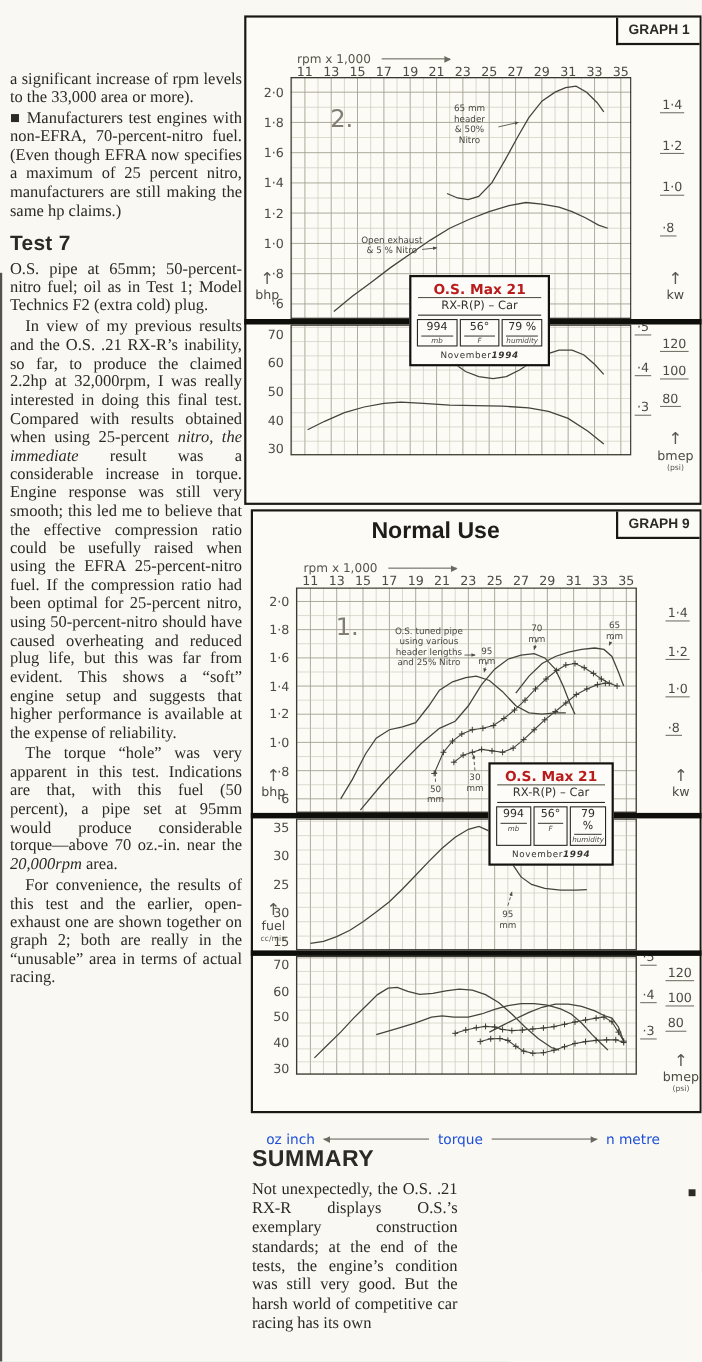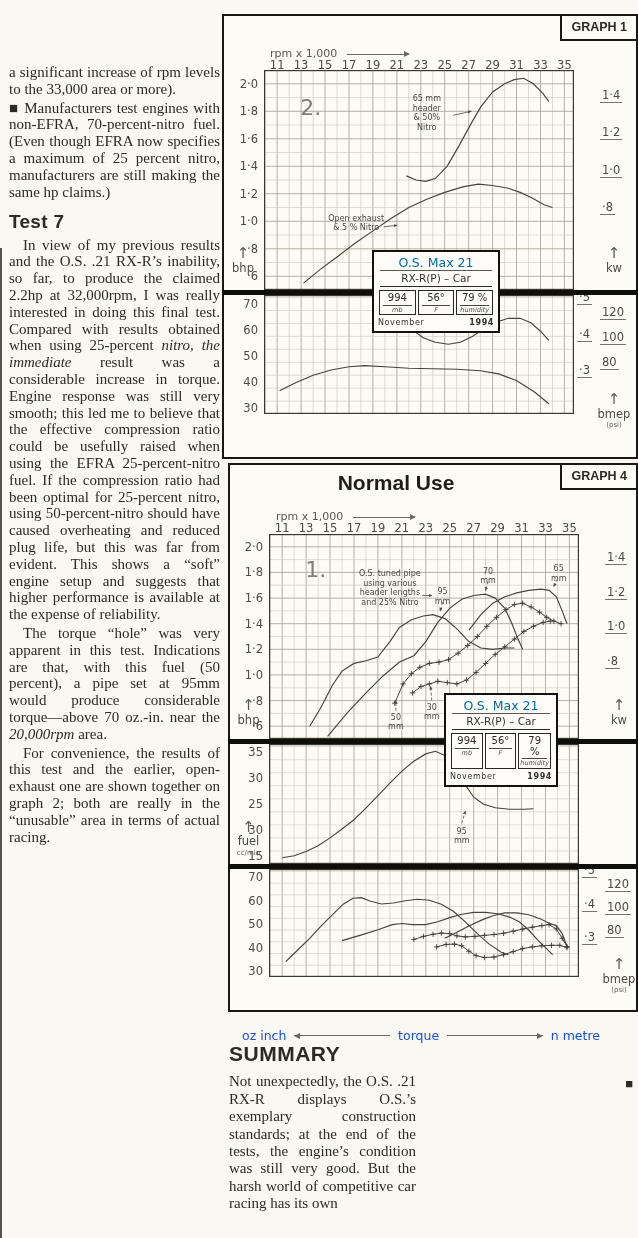--- a/index.html
+++ b/index.html
@@ -48,39 +48,40 @@
   .aline{flex:1;height:1px;background:#6b6960;position:relative;}
   .aline.l::before{content:"";position:absolute;left:0;top:-2.5px;border-right:6px solid #6b6960;
                    border-top:3px solid transparent;border-bottom:3px solid transparent;}
   .aline.r::after{content:"";position:absolute;right:0;top:-2.5px;border-left:6px solid #6b6960;
                   border-top:3px solid transparent;border-bottom:3px solid transparent;}
   
   .infobox{position:absolute;background:#fdfcf8;border:2.5px solid #12120f;text-align:center;
            font-family:"DejaVu Sans",sans-serif;z-index:6;}
   #g1 .infobox{left:148px;top:234px;width:124px;}
   #g2 .infobox{left:214px;top:228px;width:110px;}
-  .ib-t{font-size:12.5px;color:#0369a1;padding:3px 2px 0;border-bottom:1px solid #5a574d;margin:0 6px;}
+  .ib-t{font-size:12.5px;color:#b91c1c;padding:3px 2px 0;border-bottom:1px solid #5a574d;margin:0 6px;font-weight:bold;}
   .ib-m{font-size:10.5px;color:#35332c;padding:1px 2px 2px;border-bottom:1.5px solid #2a2822;margin:0 6px 3px;}
   .ib-cells{display:flex;gap:2px;justify-content:center;padding:0 5px;}
   .ib-cell{border:1.5px solid #2a2822;flex:1;font-size:10px;line-height:1.05;padding:2px 1px 1px;color:#2e2c26;}
   .ib-cell .v{display:block;border-bottom:1px solid #4a473f;margin:0 2px 1px;padding-bottom:1px;}
   .ib-cell small{display:block;font-size:6.5px;font-style:italic;color:#4a473f;}
-  .ib-foot{font-size:8px;letter-spacing:.6px;padding:3px 4px 4px;display:flex;justify-content:space-between;color:#35332c;}
-  .ib-foot b{font-size:8px;}
+  .ib-foot{font-size:8px;letter-spacing:.6px;padding:3px 4px 4px;display:flex;justify-content:center;color:#35332c;}
+  .ib-foot b{font-size:8px;font-style:italic;}
 </style>
 </head>
 <body>
 
 <div class="page">
   <div class="gutter-shadow"></div>
 
   <div class="left-col">
     <p>a significant increase of rpm levels to the 33,000 area or more).</p>
     <p>■ Manufacturers test engines with non-EFRA, 70-percent-nitro fuel. (Even though EFRA now specifies a maximum of 25 percent nitro, manufacturers are still making the same hp claims.)</p>
     <div class="h-test">Test 7</div>
+    <p>O.S. pipe at 65mm; 50-percent-nitro fuel; oil as in Test 1; Model Technics F2 (extra cold) plug.</p>
     <p class="indent">In view of my previous results and the O.S. .21 RX-R’s inability, so far, to produce the claimed 2.2hp at 32,000rpm, I was really interested in doing this final test. Compared with results obtained when using 25-percent <i>nitro, the immediate</i> result was a considerable increase in torque. Engine response was still very smooth; this led me to believe that the effective compression ratio could be usefully raised when using the EFRA 25-percent-nitro fuel. If the compression ratio had been optimal for 25-percent nitro, using 50-percent-nitro should have caused overheating and reduced plug life, but this was far from evident. This shows a “soft” engine setup and suggests that higher performance is available at the expense of reliability.</p>
     <p class="indent">The torque “hole” was very apparent in this test. Indications are that, with this fuel (50 percent), a pipe set at 95mm would produce considerable torque—above 70 oz.-in. near the <i>20,000rpm</i> area.</p>
     <p class="indent">For convenience, the results of this test and the earlier, open-exhaust one are shown together on graph 2; both are really in the “unusable” area in terms of actual racing.</p>
   </div>
 
   <div class="graph-card" id="g1">
     <div class="g-corner">GRAPH 1</div>
     <div class="g-rpm"><span>rpm  x  1,000</span><span class="rarr"></span></div>
     <div class="gfooter">
       <span>oz inch</span>
@@ -266,21 +267,21 @@
           <div class="uarr">↑</div>
           <div>bmep</div>
           <div class="usm">(psi)</div>
         </div>
       </div>
       <div class="hbar" style="top: 274px;"></div>
     </div>
 
   <div class="graph-card" id="g2">
     <div class="g-title">Normal Use</div>
-    <div class="g-corner">GRAPH 4</div>
+    <div class="g-corner">GRAPH 9</div>
     <div class="g-rpm"><span>rpm  x  1,000</span><span class="rarr"></span></div>
     <div class="gfooter">
       <span>oz inch</span>
       <span class="aline l"></span>
       <span>torque</span>
       <span class="aline r"></span>
       <span>n metre</span>
     </div>
     <div class="infobox">
       <div class="ib-t">O.S. Max 21</div>

